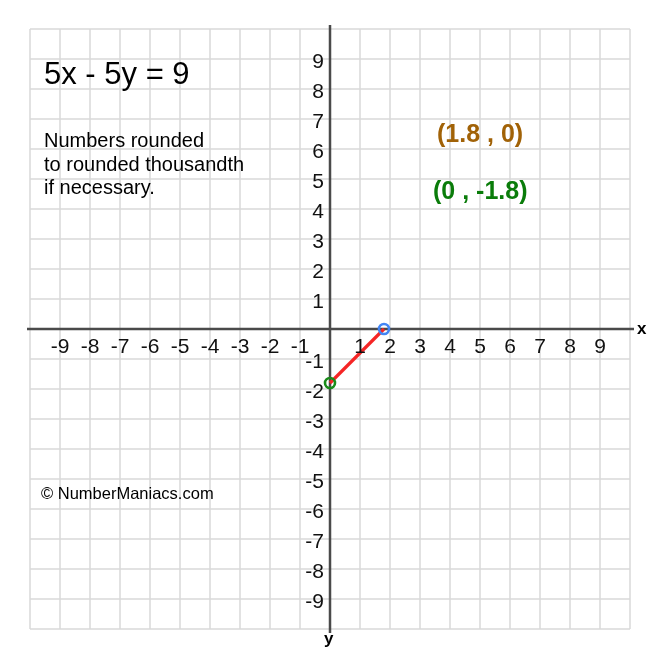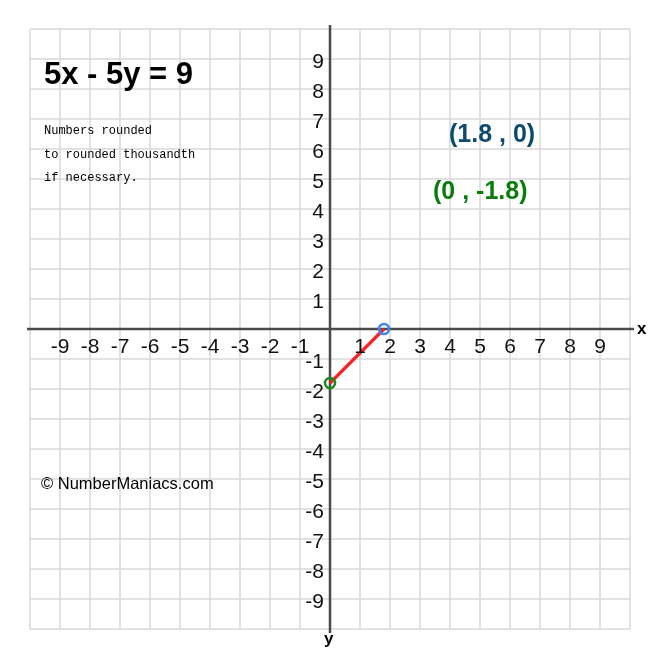--- a/index.html
+++ b/index.html
@@ -2,32 +2,31 @@
 <html style="--bg: #ffffff; --text: #000000;"><head>
 <meta charset="utf-8">
 <style>
   html,body{margin:0;padding:0;background:#fff;}
   .page{
     position:relative;width:660px;height:660px;background:var(--bg,#fff);
     font-family:"Liberation Sans","DejaVu Sans",sans-serif;overflow:hidden;
   }
   #plot{position:absolute;left:0;top:0;}
   .title{
-    position:absolute;left:44px;top:56px;font-size:31px;font-weight:bold;
+    position:absolute;left:44px;top:56px;font-size:31px;font-weight:normal;
     color:var(--text,#000);letter-spacing:0;
   }
   .note{
-    position:absolute;left:44px;top:120px;font-size:12px;line-height:23.5px;
+    position:absolute;left:44px;top:129px;font-size:20px;line-height:23.5px;
     color:var(--text,#000);
-    font-family:Liberation Mono, monospace;
   }
   .ptlabel{position:absolute;font-size:25px;font-weight:bold;white-space:nowrap;}
   .ptlabel.blue{left:437px;top:119px;}
   .ptlabel.green{left:433px;top:176px;text-align:center;}
-  .watermark{position:absolute;left:41px;top:474px;font-size:16.5px;color:var(--text,#000);}
+  .watermark{position:absolute;left:41px;top:484px;font-size:16.5px;color:var(--text,#000);}
   .axis-letter{position:absolute;font-size:17px;font-weight:bold;color:var(--text,#000);}
   .axis-letter.x{left:637px;top:319px;}
   .axis-letter.y{left:324px;top:629px;}
   .tick{
     position:absolute;font-size:21px;color:#111;line-height:20px;
   }
   .tick.xt{width:40px;text-align:center;top:336px;}
   .tick.yt{width:42px;text-align:right;left:282px;}
 </style>
 </head>
@@ -86,21 +85,21 @@
     </svg>
 
   <div class="title">5x - 5y = 9</div>
 
   <div class="note">
     <div>Numbers rounded</div>
     <div>to rounded thousandth</div>
     <div>if necessary.</div>
   </div>
 
-  <div class="ptlabel blue" style="color: #0c4a6e; margin-left: 12px;">(1.8 , 0)</div>
+  <div class="ptlabel blue" style="color: #a16207;">(1.8 , 0)</div>
   <div class="ptlabel green" style="color: rgb(10, 124, 10);">(0 , -1.8)</div>
 
   <div class="watermark">© NumberManiacs.com</div>
 
   <div class="axis-letter x">x</div>
   <div class="axis-letter y">y</div>
 
   <div id="ticks">
       <div class="tick xt" style="left: 40px;">-9</div>
       <div class="tick xt" style="left: 70px;">-8</div>

